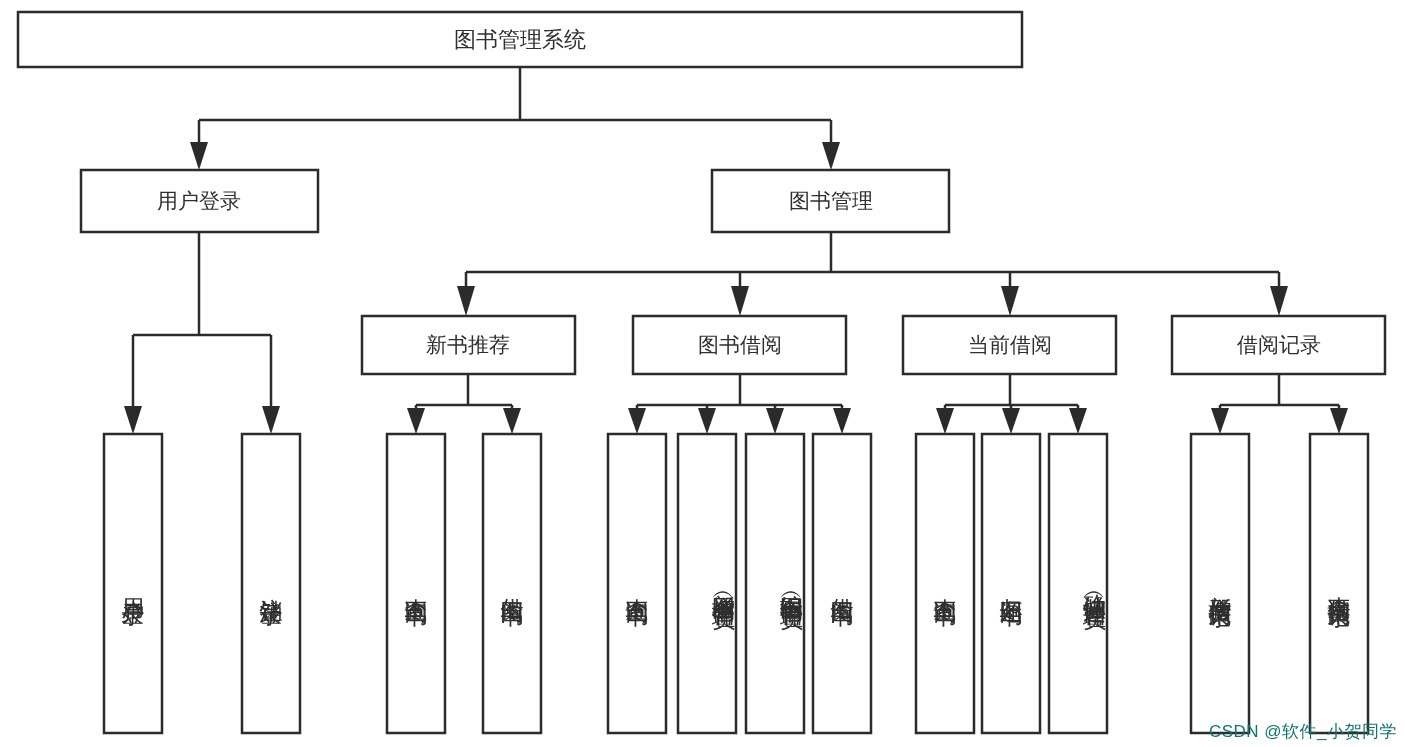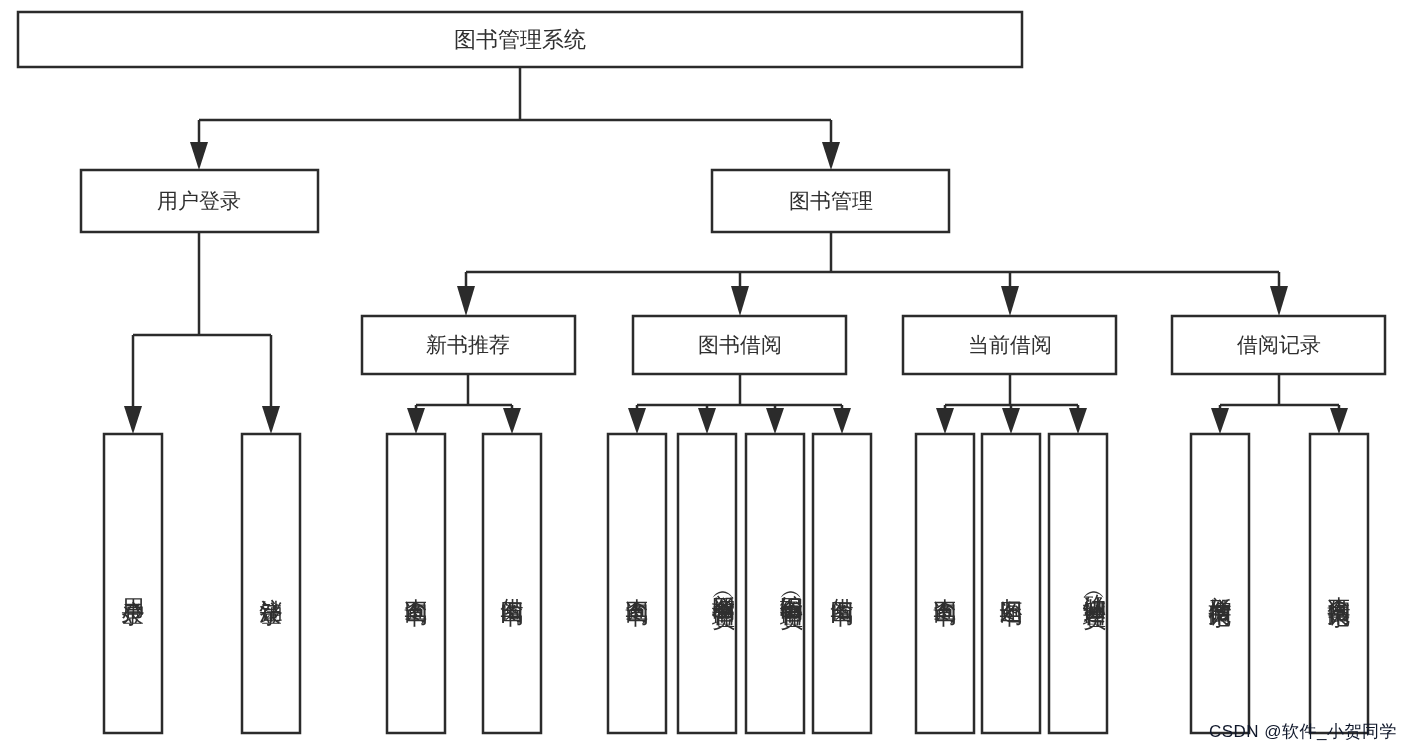--- a/index.html
+++ b/index.html
@@ -68,21 +68,21 @@
     justify-content: center;
     white-space: nowrap;
     pointer-events: none;
   }
   .watermark {
     position: absolute;
     right: 8px;
     bottom: 4px;
     font-family: "Liberation Sans", "DejaVu Sans", sans-serif;
     font-size: 17px;
-    color: #0f172a;
+    color: #0f766e;
     letter-spacing: 0.5px;
     white-space: nowrap;
   }
 </style>
 </head>
 <body>
 
 <div id="diagram-root">
 
   <svg id="diagram-svg" viewBox="0 0 1405 747">

